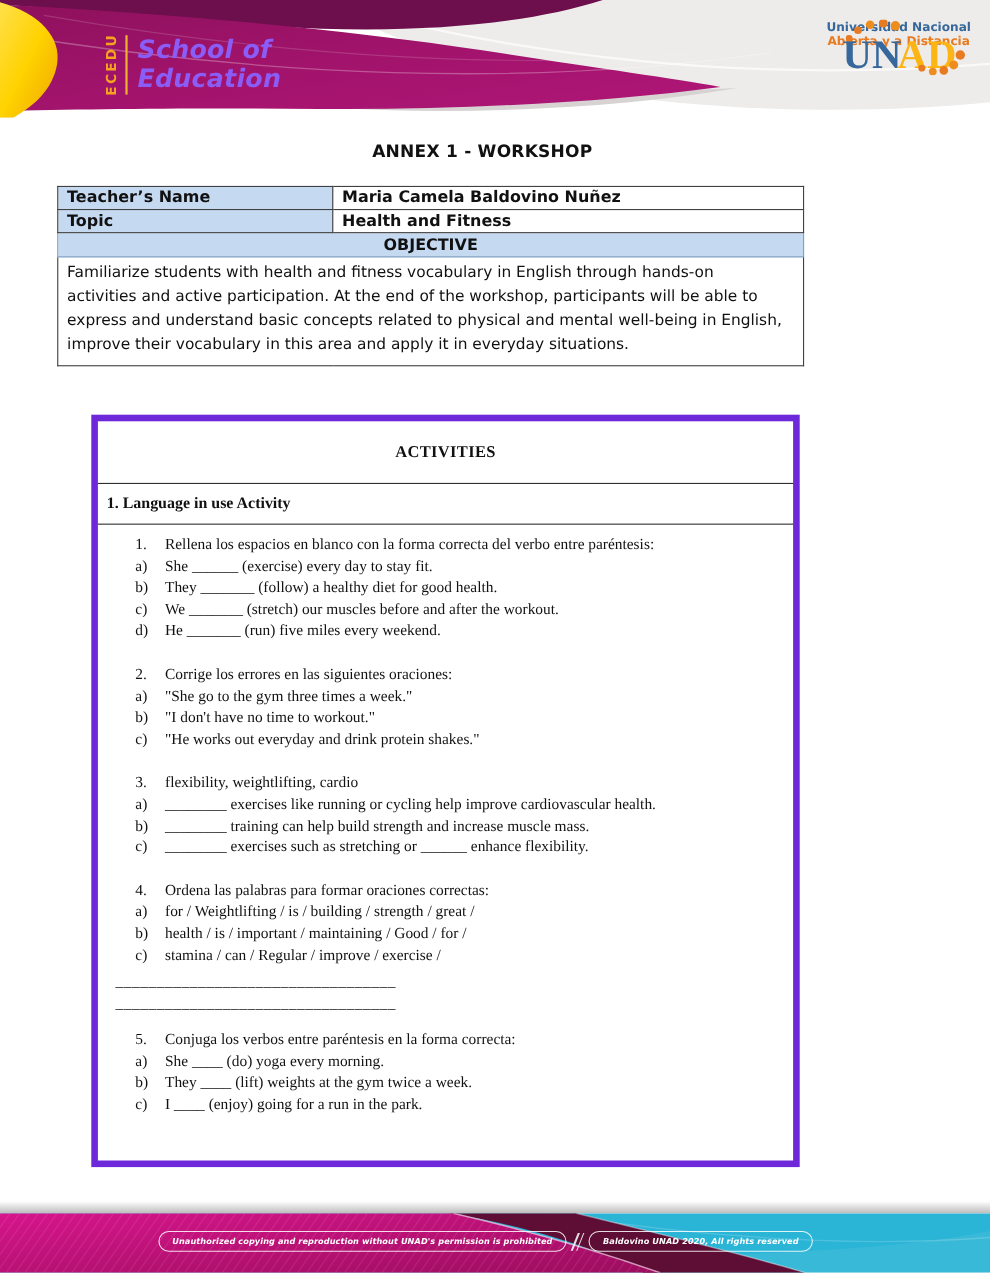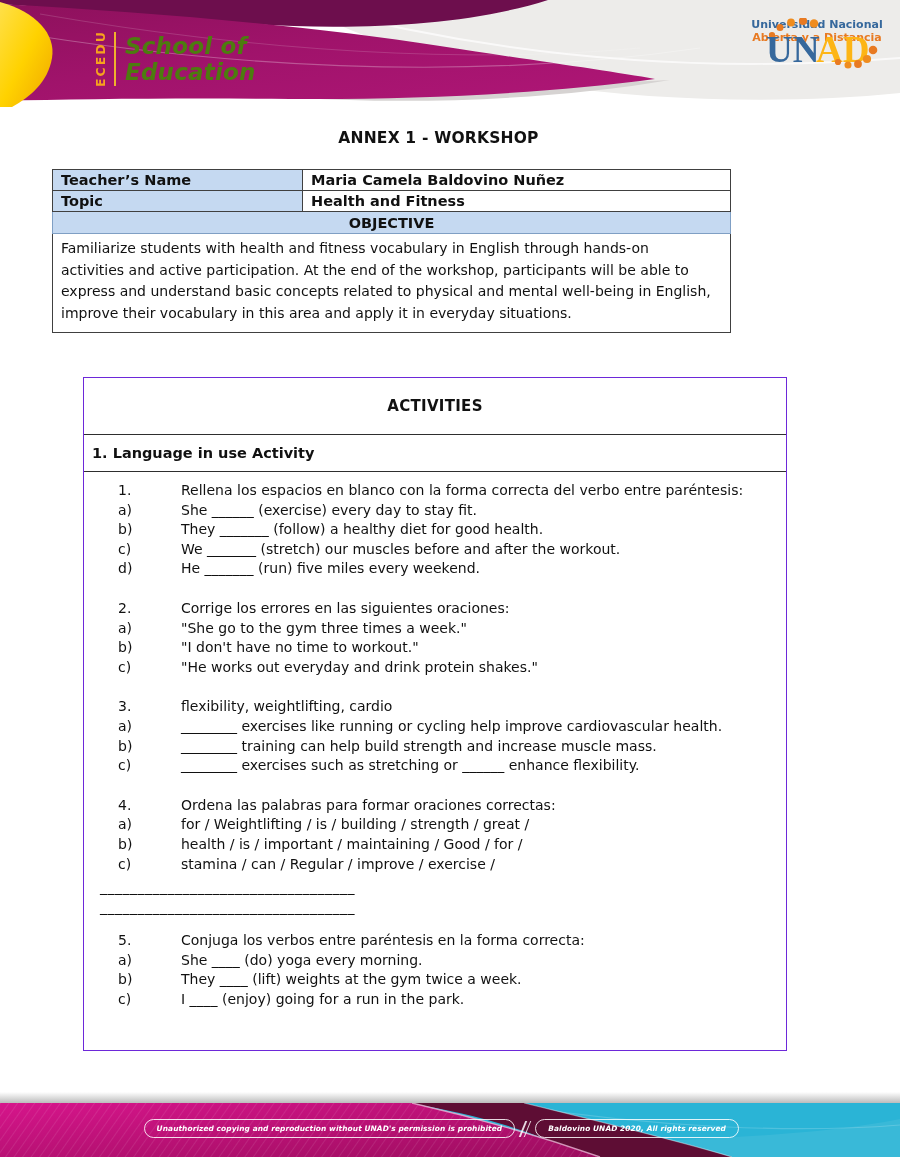--- a/index.html
+++ b/index.html
@@ -23,21 +23,21 @@
     position: absolute; left: 93px; top: 30px; height: 58px;
     display: flex; align-items: center;
   }
   .ecedu-vert {
     writing-mode: vertical-rl; transform: rotate(180deg);
     font-size: 12.5px; font-weight: bold; letter-spacing: 2px;
     color: #f6a21e; height: 58px; text-align: center;
   }
   .ecedu-divider { width: 2px; height: 54px; background: #f0b12c; margin: 0 9px 0 6px; }
   .school-name {
-    color: #4d7c0f; font-style: italic; font-weight: 600;
+    color: #8b5cf6; font-style: italic; font-weight: 600;
     font-size: 23px; line-height: 26px; letter-spacing: 0.2px;
   }
 
   .unad-block { position: absolute; left: 748px; top: 18px; width: 138px; text-align: center; }
   .unad-mark { display: block; margin: 0 auto; }
   .unad-caption1 { font-size: 11px; font-weight: bold; color: #36689c; line-height: 13px; }
   .unad-caption2 { font-size: 11px; font-weight: bold; color: #e87a22; line-height: 13px; }
 
   
   .doc-title {
@@ -58,41 +58,42 @@
   .info-table .value-cell { font-weight: bold; }
   .info-table .objective-cell {
     background: #c5d9f1; font-weight: bold; text-align: center;
     border: 1px solid #7f9fc4; height: 22px;
   }
   .info-table .objective-text-cell { padding: 4px 8px 8px 8px; font-weight: normal; }
   .objective-line { display: block; font-size: 14px; line-height: 21.5px; }
 
   
   .activities-table {
-    margin: 44px 0 0 83px; width: 704px;
-    border: 1px solid #6d28d9;
+    margin: 44px 0 0 83px; width: 644px;
+    border: 6px solid #6d28d9;
+    font-family: Liberation Serif, serif;
   }
   .activities-header {
     height: 57px; display: flex; align-items: center; justify-content: center;
     font-size: 15px; font-weight: bold; letter-spacing: 0.3px;
     border-bottom: 1px solid #2e2e2e;
   }
   .activities-section {
     height: 37px; display: flex; align-items: center;
     padding-left: 8px; font-size: 14.5px; font-weight: bold;
     border-bottom: 1px solid #2e2e2e;
   }
   .activities-body {
     min-height: 578px; padding: 9px 10px 12px 16px; font-size: 14px;
   }
   .exercise { margin-left: 18px; }
   .exercise + .exercise { margin-top: 20px; }
   .ex-line { display: flex; line-height: 19.6px; }
   .ex-label { flex: 0 0 27px; }
-  .ex-text { flex: 1; margin-left: 36px; }
+  .ex-text { flex: 1; }
   .justify-line { display: block; text-align: justify; text-align-last: justify; }
   .plain-line { display: block; }
   .answer-lines { margin-left: 0; margin-top: 4px; }
   .answer-line { line-height: 19.6px; letter-spacing: 0.5px; }
   .exercise.last { margin-top: 14px; }
 
   
   .footer { position: absolute; left: 0; bottom: 8px; width: 753px; height: 54px; }
   .footer-shadow {
     position: absolute; left: 0; top: -11px; width: 900px; height: 11px;

